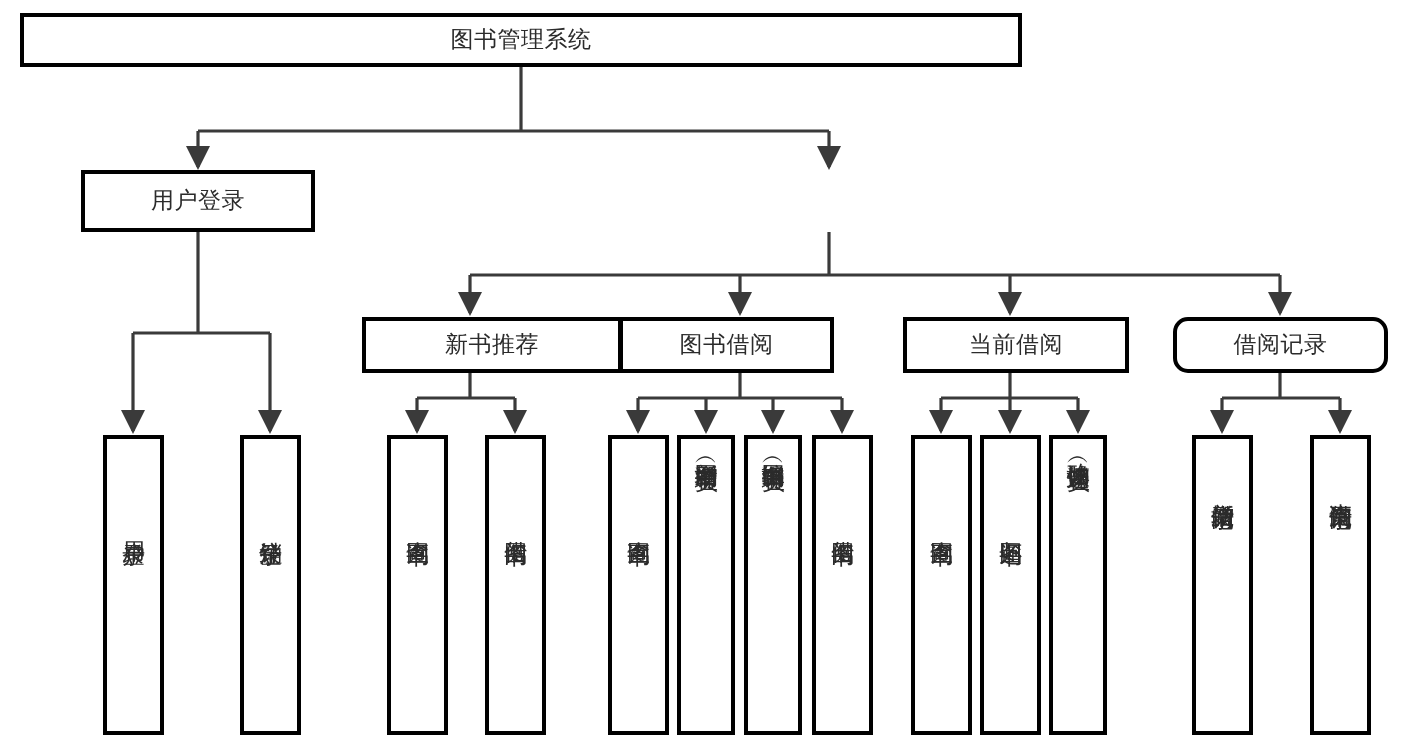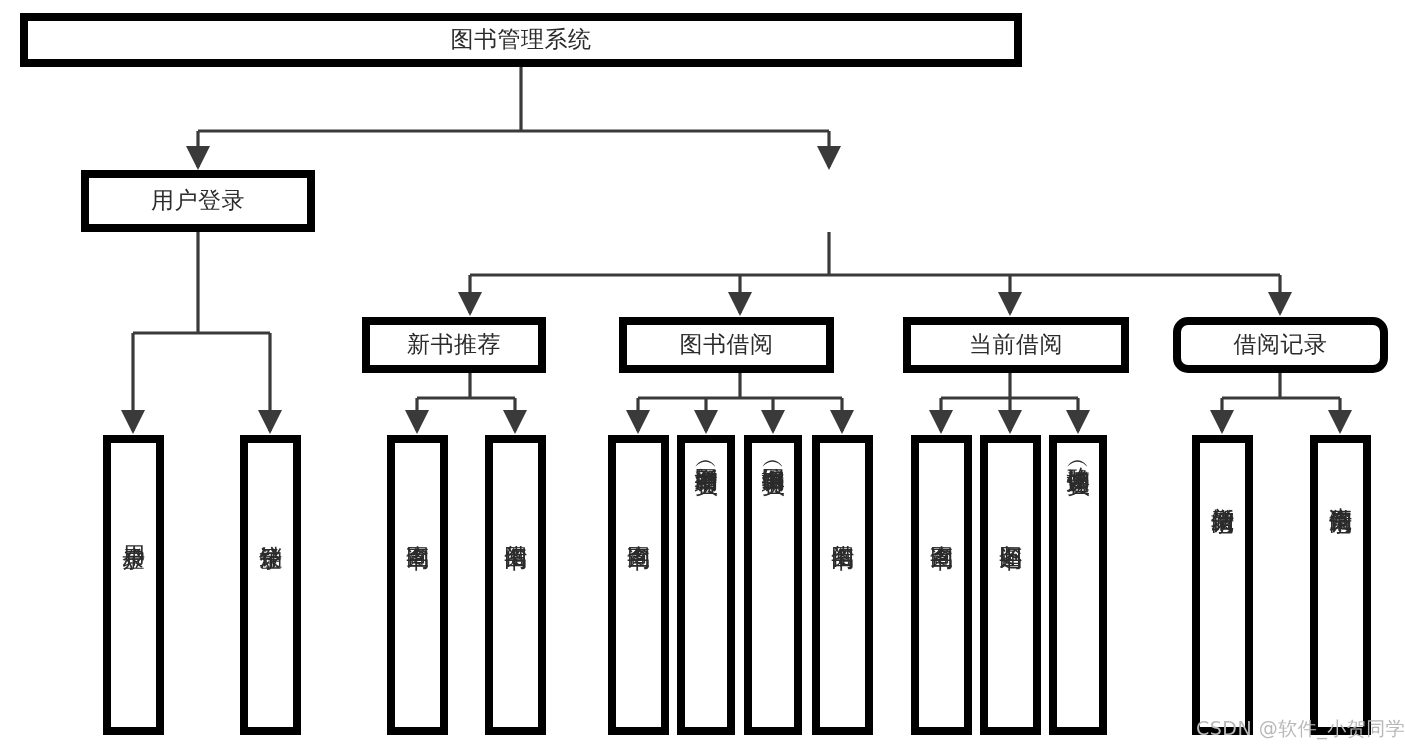--- a/index.html
+++ b/index.html
@@ -22,21 +22,21 @@
     position: absolute;
     left: 0;
     top: 0;
     width: 1405px;
     height: 747px;
     pointer-events: none;
   }
   .node {
     position: absolute;
     box-sizing: border-box;
-    border: 8px solid #000000;
+    border: 4px solid #000000;
     background: #ffffff;
     display: flex;
     align-items: center;
     justify-content: center;
     color: #2b2b2b;
   }
   .node-h {
     font-size: 23px;
     letter-spacing: 0.5px;
     line-height: 1.1;
@@ -119,21 +119,21 @@
       <path d="M 1222 398 L 1340 398"></path>
       <path d="M 1222 398 L 1222 431" marker-end="url(#arrow)"></path>
       <path d="M 1340 398 L 1340 431" marker-end="url(#arrow)"></path>
     </g>
   </svg>
 
   <div class="node node-h" style="left:20px; top:13px; width:1002px; height:54px;">图书管理系统</div>
 
   <div class="node node-h" style="left:81px; top:170px; width:234px; height:62px;">用户登录</div>
 
-  <div class="node node-h" style="left:362px; top:317px; width:184px; height:56px;">新书推荐</div>
+  <div class="node node-h" style="left:362px; top:317px; width:260px; height:56px;">新书推荐</div>
   <div class="node node-h" style="left:619px; top:317px; width:215px; height:56px;">图书借阅</div>
   <div class="node node-h" style="left:903px; top:317px; width:226px; height:56px;">当前借阅</div>
   <div class="node node-h" style="left:1173px; top:317px; width:215px; height:56px;border-radius:15px;">借阅记录</div>
 
   <div class="node node-v tall-pad" style="left:103px; top:435px; width:61px; height:300px;">用户登录</div>
   <div class="node node-v tall-pad" style="left:240px; top:435px; width:61px; height:300px;">注销登录</div>
 
   <div class="node node-v tall-pad" style="left:387px; top:435px; width:61px; height:300px;">查询图书</div>
   <div class="node node-v tall-pad" style="left:485px; top:435px; width:61px; height:300px;">借阅图书</div>
 
@@ -142,15 +142,14 @@
   <div class="node node-v" style="left:744px; top:435px; width:58px; height:300px;">编辑图书（管理员）</div>
   <div class="node node-v tall-pad" style="left:812px; top:435px; width:61px; height:300px;">借阅图书</div>
 
   <div class="node node-v tall-pad" style="left:911px; top:435px; width:61px; height:300px;">查询图书</div>
   <div class="node node-v tall-pad" style="left:980px; top:435px; width:61px; height:300px;">归还图书</div>
   <div class="node node-v" style="left:1049px; top:435px; width:58px; height:300px;">确认归还（管理员）</div>
 
   <div class="node node-v mid-pad" style="left:1192px; top:435px; width:61px; height:300px;">新增借阅记录</div>
   <div class="node node-v mid-pad" style="left:1310px; top:435px; width:61px; height:300px;">查询借阅记录</div>
 
-  <div class="watermark" style="left:1196px; top:716px;">CSDN @软件_小贺同学</div>
 
 </div>
 
 </body></html>

